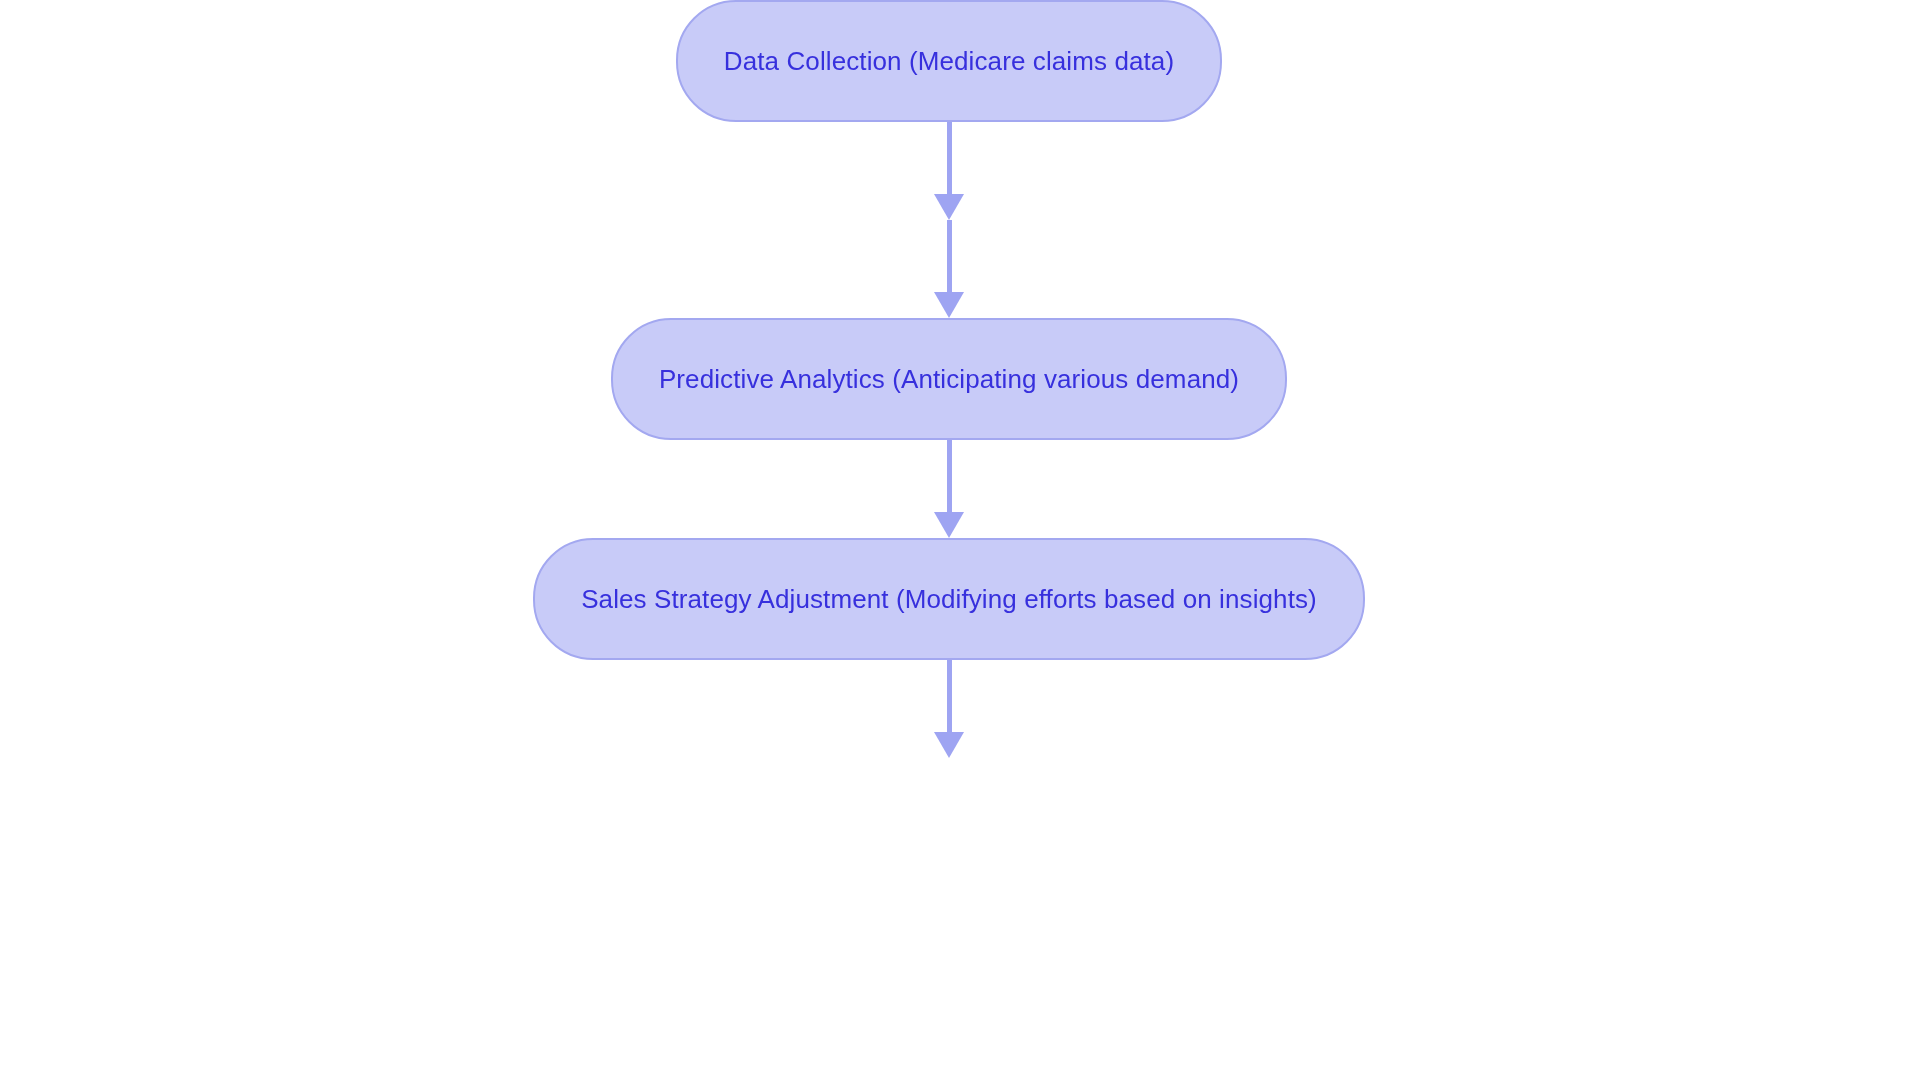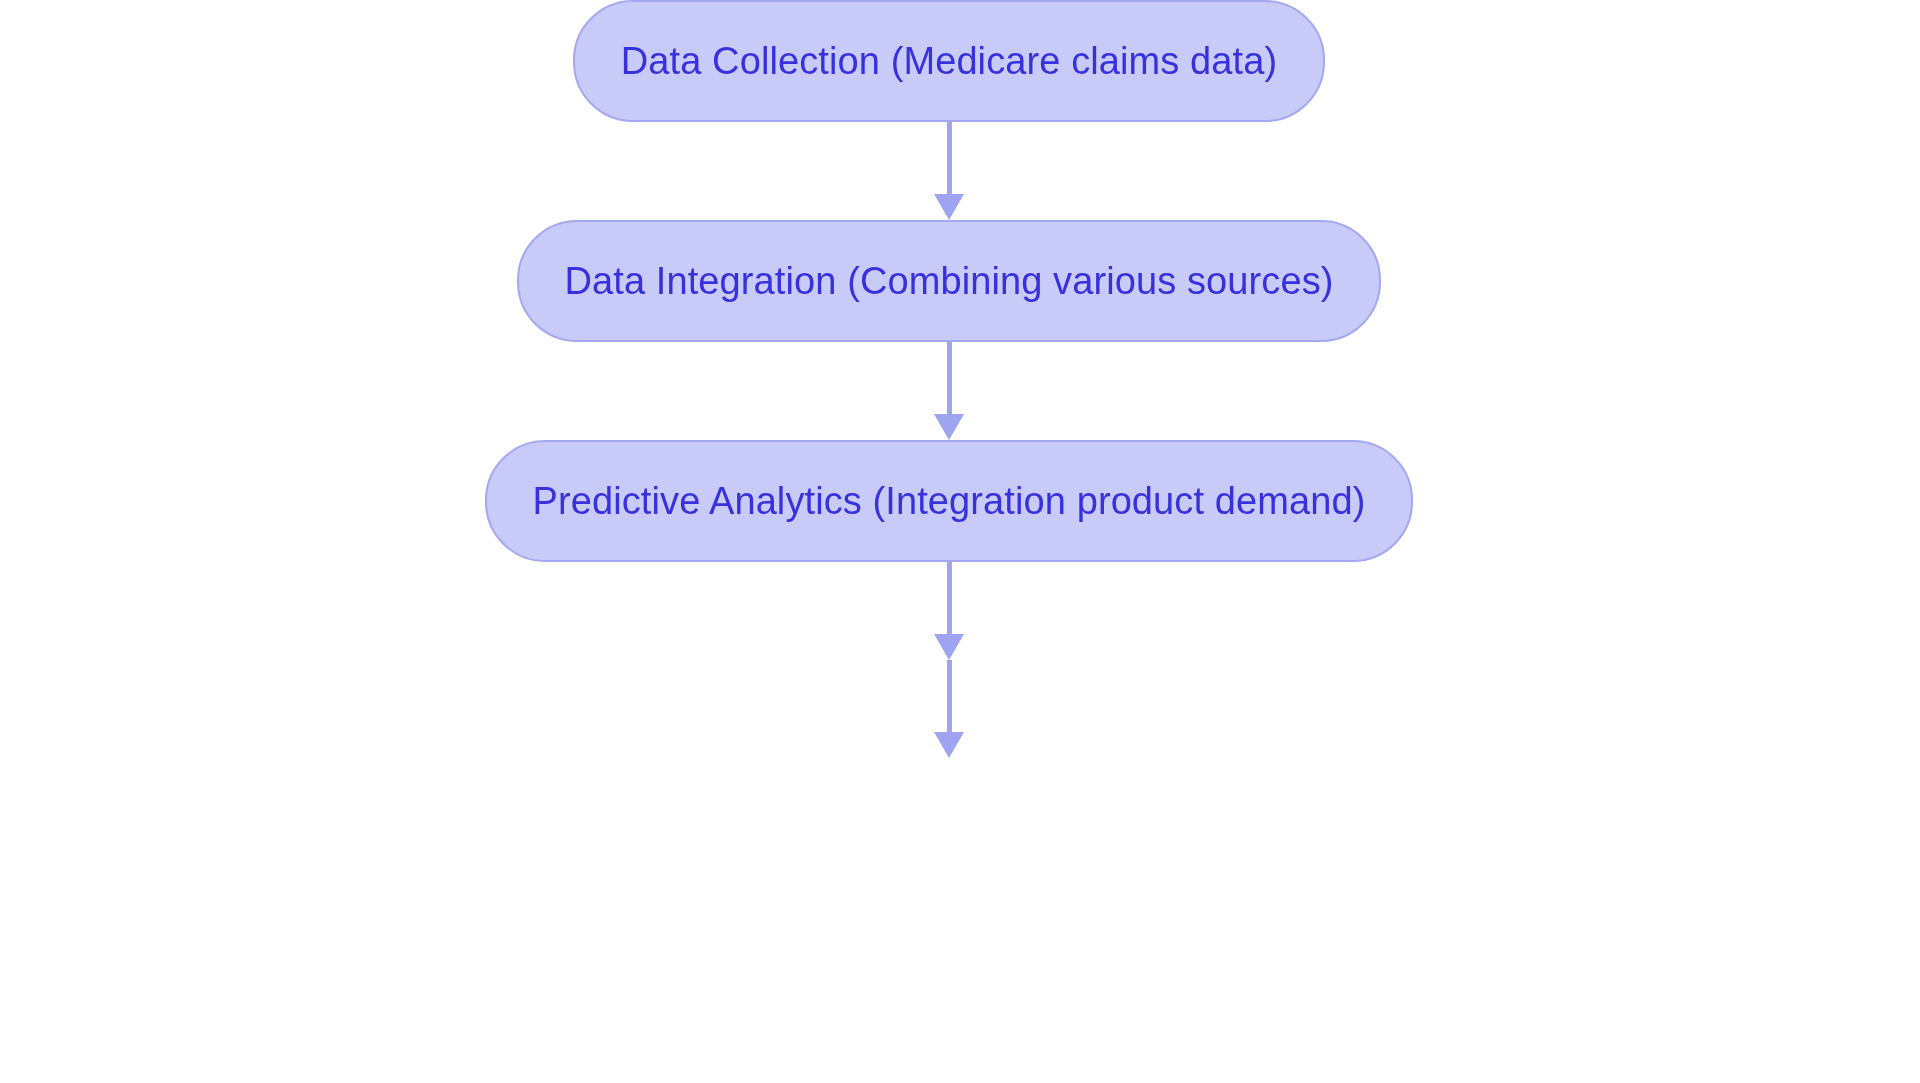--- a/index.html
+++ b/index.html
@@ -35,21 +35,21 @@
   .node {
     box-sizing: border-box;
     background: #c8cbf8;
     border: 2px solid #a3a8f0;
     border-radius: 60px;
     color: #3730dd;
     display: flex;
     align-items: center;
     justify-content: center;
     text-align: center;
-    font-size: 38px;
+    font-size: 26px;
     font-weight: 400;
     letter-spacing: 0.1px;
     white-space: nowrap;
     padding: 0 46px;
     height: 122px;
     position: relative;
     margin-left: -22px;
   }
 
   .node-label {
@@ -94,38 +94,38 @@
 
     <div class="node node-0">
       <span class="node-label">Data Collection (Medicare claims data)</span>
     </div>
 
     <div class="connector">
       <div class="stem"></div>
       <div class="head"></div>
     </div>
 
-    <div class="node node-1">
-      <span class="node-label">Data Integration (Combining various sources)</span>
+
+    <div class="connector">
+      <div class="stem"></div>
+      <div class="head"></div>
+    </div>
+
+    <div class="node node-2">
+      <span class="node-label">Predictive Analytics (Anticipating various demand)</span>
     </div>
 
     <div class="connector">
       <div class="stem"></div>
       <div class="head"></div>
     </div>
 
-    <div class="node node-2">
-      <span class="node-label">Predictive Analytics (Integration product demand)</span>
+    <div class="node node-3">
+      <span class="node-label">Sales Strategy Adjustment (Modifying efforts based on insights)</span>
     </div>
-
-    <div class="connector">
-      <div class="stem"></div>
-      <div class="head"></div>
-    </div>
-
 
     <div class="connector">
       <div class="stem"></div>
       <div class="head"></div>
     </div>
 
 
   </div>
 </div>
 

